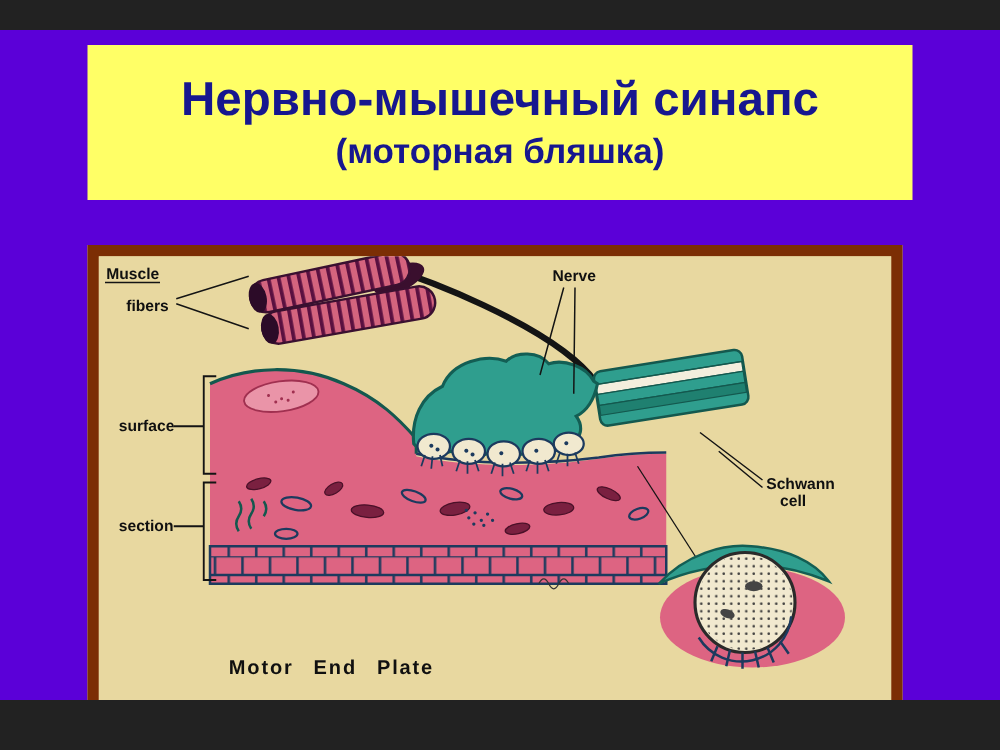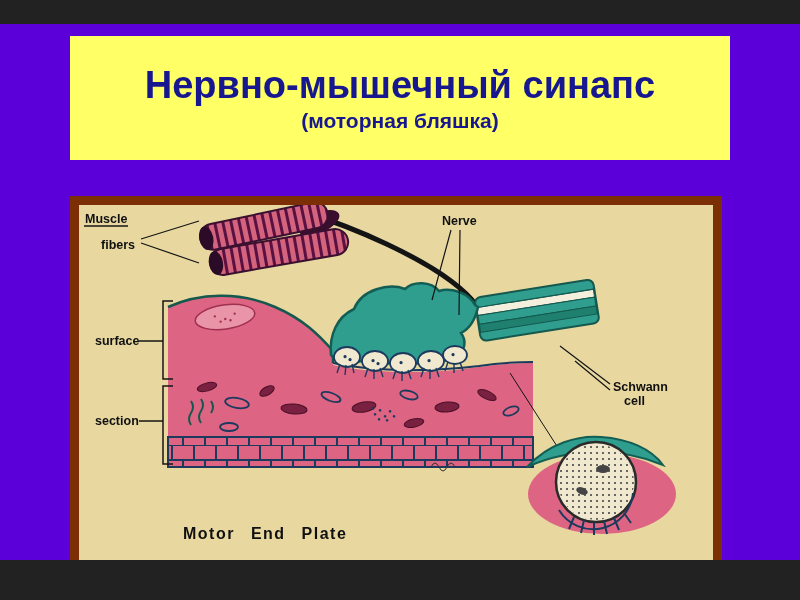--- a/index.html
+++ b/index.html
@@ -14,21 +14,21 @@
     background:var(--title_bg,#ffff66);
     display:flex;flex-direction:column;align-items:center;justify-content:center;
     text-align:center;
   }
   .title-line1{
     font-weight:bold;font-size:38px;line-height:1.2;
     color:var(--title_text,#17178f);
     font-family:"Liberation Sans",sans-serif;
   }
   .title-line2{
-    font-weight:bold;font-size:21px;line-height:1.2;
+    font-weight:bold;font-size:28px;line-height:1.2;
     color:var(--title_text,#17178f);
   }
   .figure-frame{
     position:absolute;left:70px;top:172px;width:634px;height:358px;
     border:9px solid var(--frame,#7c2e04);
     background:var(--beige,#e8d8a0);
   }
   .figure-frame svg{display:block;width:100%;height:100%;}
 
   

